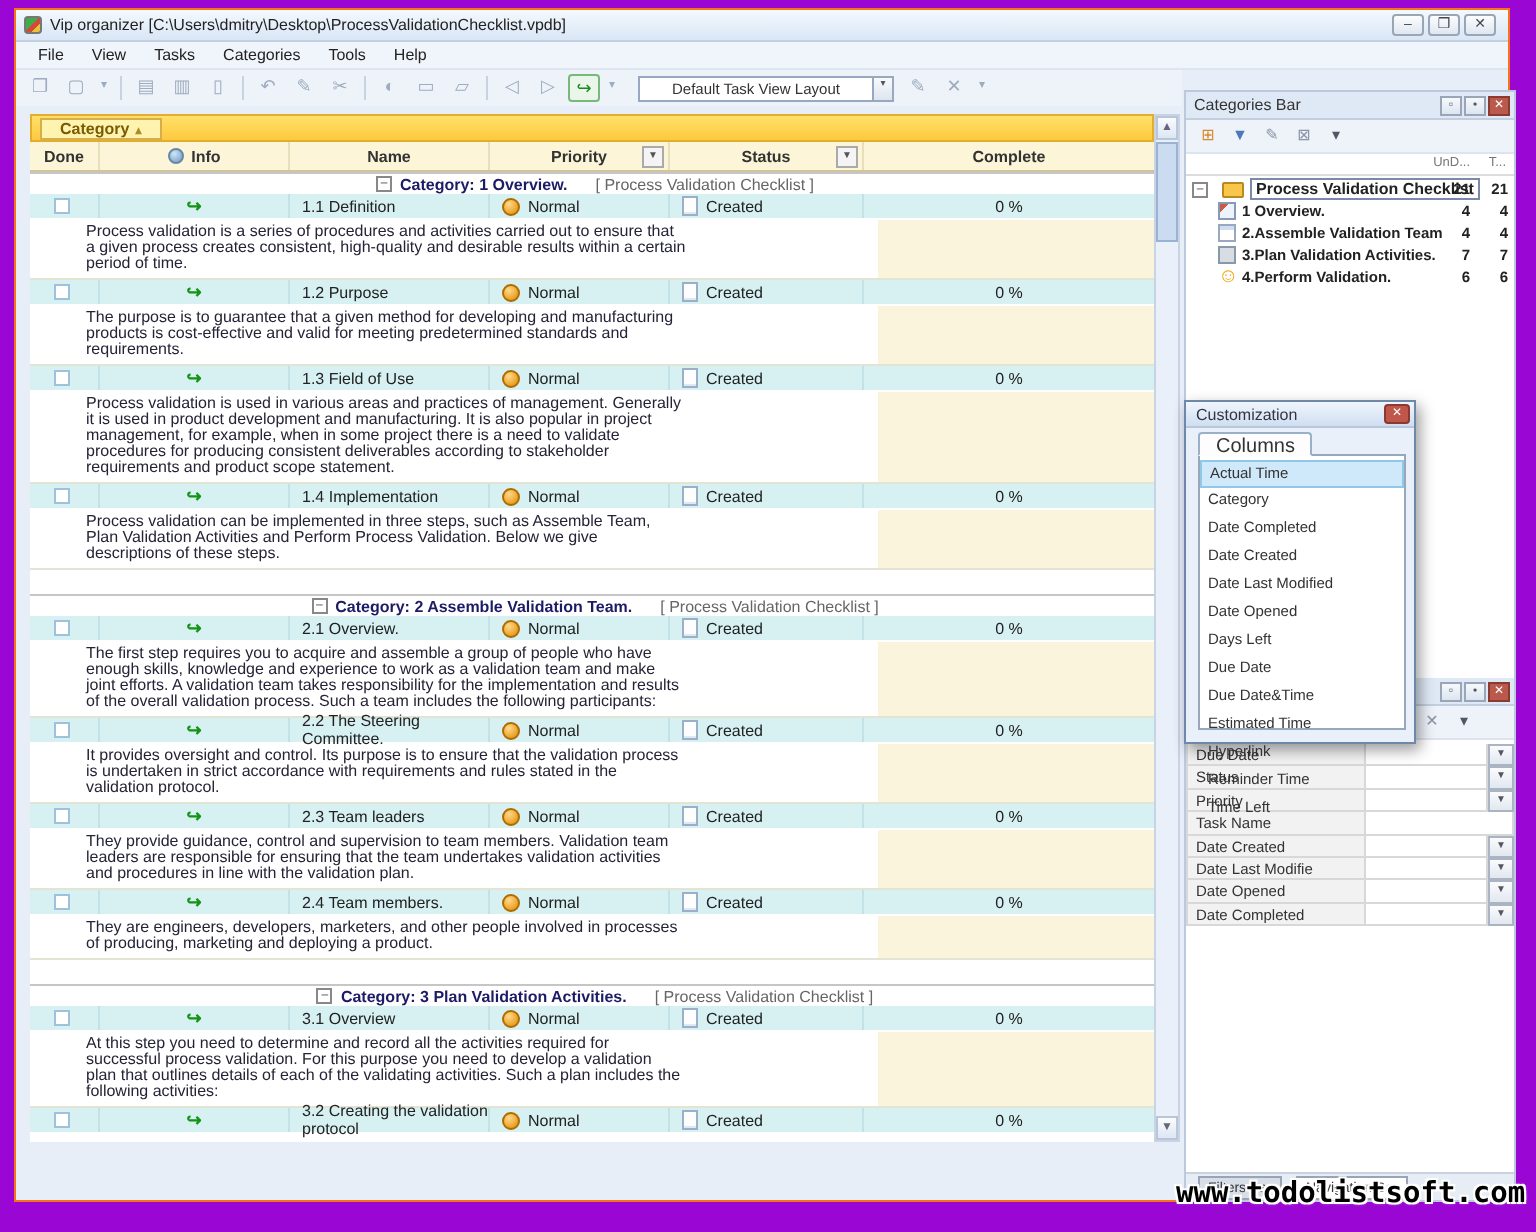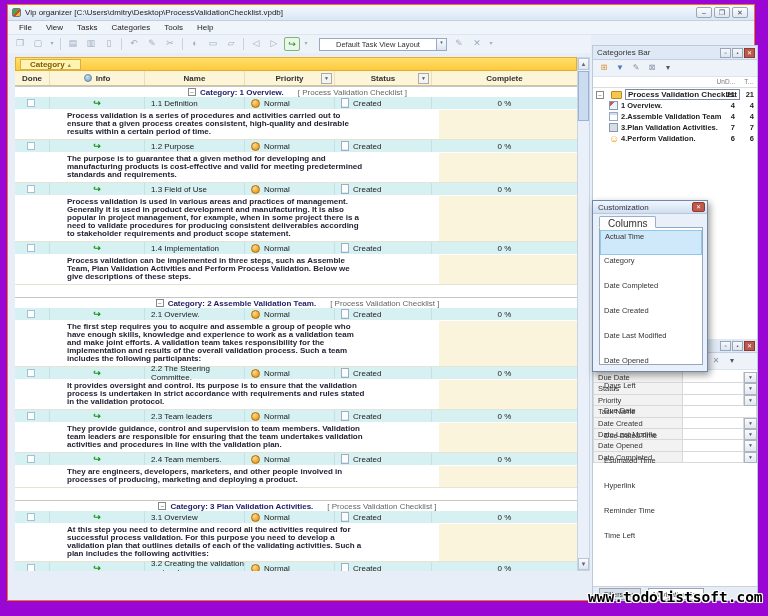--- a/index.html
+++ b/index.html
@@ -62,21 +62,21 @@
   .checkbox { width:8px; height:8px; background:#fff; border:1px solid #9ec1dc; margin-left:12px; }
   .go-ico { width:100%; text-align:center; color:#159315; font-weight:bold; font-size:9px; }
   .name-txt { padding-left:6px; }
   .pri-ball { width:9px; height:9px; border-radius:50%; margin:0 4px 0 6px; flex:none;
               background:radial-gradient(circle at 35% 30%,#ffd98a,#e08a00); border:1px solid #b06c00; }
   .doc-ico { width:8px; height:10px; background:#fdfdfd; border:1px solid #9ab0c8; margin:0 4px 0 6px; flex:none;
              box-shadow:inset 0 -1px 0 #dde8f2; }
   .comp-txt { width:100%; text-align:center; }
   .desc-row { background:linear-gradient(90deg,#fff 0,#fff 424px,#faf4dd 424px); border-bottom:1px solid #e4e4d4;
               padding:2px 0 3px 0; }
-  .desc-text { margin-left:52px; max-width:300px; font-size:8px; line-height:8px; font-weight:bold; color:#242436; }
+  .desc-text { margin-left:28px; max-width:300px; font-size:8px; line-height:8px; font-weight:normal; color:#242436; }
   .spacer-row { height:12px; background:#fff; }
   .count-row { position:absolute; left:7px; top:566px; width:562px; height:13px; border-top:1px solid #a8a8a8;
                background:linear-gradient(90deg,#fff 0,#fff 424px,#faf4dd 424px); }
   .count-text { position:absolute; left:155px; top:2px; font-size:8.5px; font-weight:bold; color:#111; }
 
   
   .vscroll { position:absolute; left:569px; top:52px; width:13px; height:514px; background:#e9f0fa;
              border:1px solid #c8d4e4; }
   .sarrow { position:absolute; left:0; width:11px; height:12px; background:linear-gradient(#fafcfe,#dce6f2);
             border:1px solid #b8c6da; font-size:6px; line-height:11px; text-align:center; color:#667; }
@@ -141,21 +141,21 @@
   .dlg-title { position:relative; height:13px; background:linear-gradient(#f0f6fd,#cfdef0);
                border-bottom:1px solid #b8c8dc; }
   .dlg-title-text { font-size:8px; color:#334; position:absolute; left:5px; top:2px; }
   .dlg-close { position:absolute; right:2px; top:1px; width:13px; height:10px; background:#c0574a;
                border:1px solid #8a3a30; border-radius:2px; color:#fff; font-size:6px; line-height:8px; text-align:center; }
   .dlg-tab { position:absolute; left:6px; top:15px; padding:1px 8px 0 8px; height:12px; background:#fdfdfe;
              border:1px solid #9ab0c8; border-bottom:1px solid #fdfdfe; border-radius:2px 2px 0 0;
              font-size:10px; color:#333; z-index:2; }
   .dlg-list { position:absolute; left:6px; top:26px; width:104px; height:138px; background:#fff;
               border:1px solid #98a8bc; padding-top:2px; }
-  .dlg-item { height:25px; font-size:7.5px; color:#333; padding:1px 0 0 4px; }
+  .dlg-item { height:14px; font-size:7.5px; color:#333; padding:1px 0 0 4px; }
   .dlg-item.sel { background:#cfe9fa; border:1px solid #90c8e8; }
 
   
   .watermark { position:absolute; left:588px; top:589px; width:180px; z-index:70;
                font-family:"DejaVu Sans Mono", monospace; font-size:14.5px; font-weight:bold; color:#000;
                text-shadow:1px 1px 0 #fff,-1px -1px 0 #fff,1px -1px 0 #fff,-1px 1px 0 #fff,0 0 2px #fff; }
 </style>
 </head>
 <body>
 

